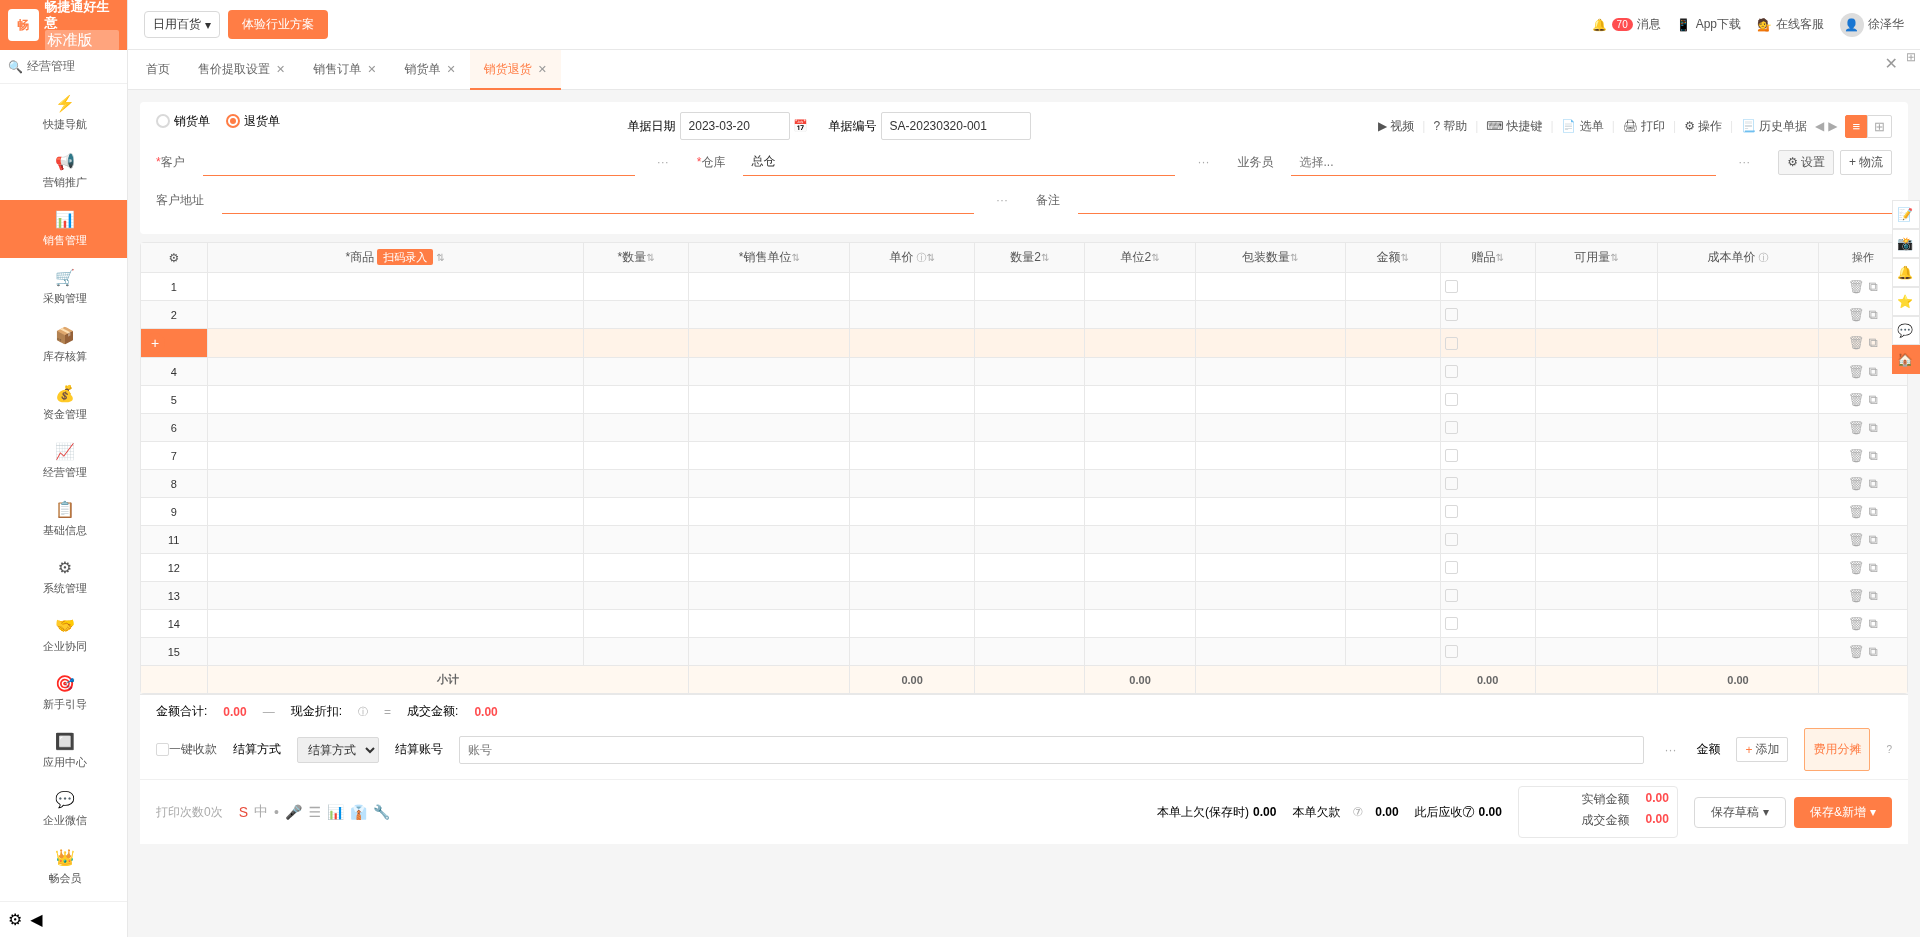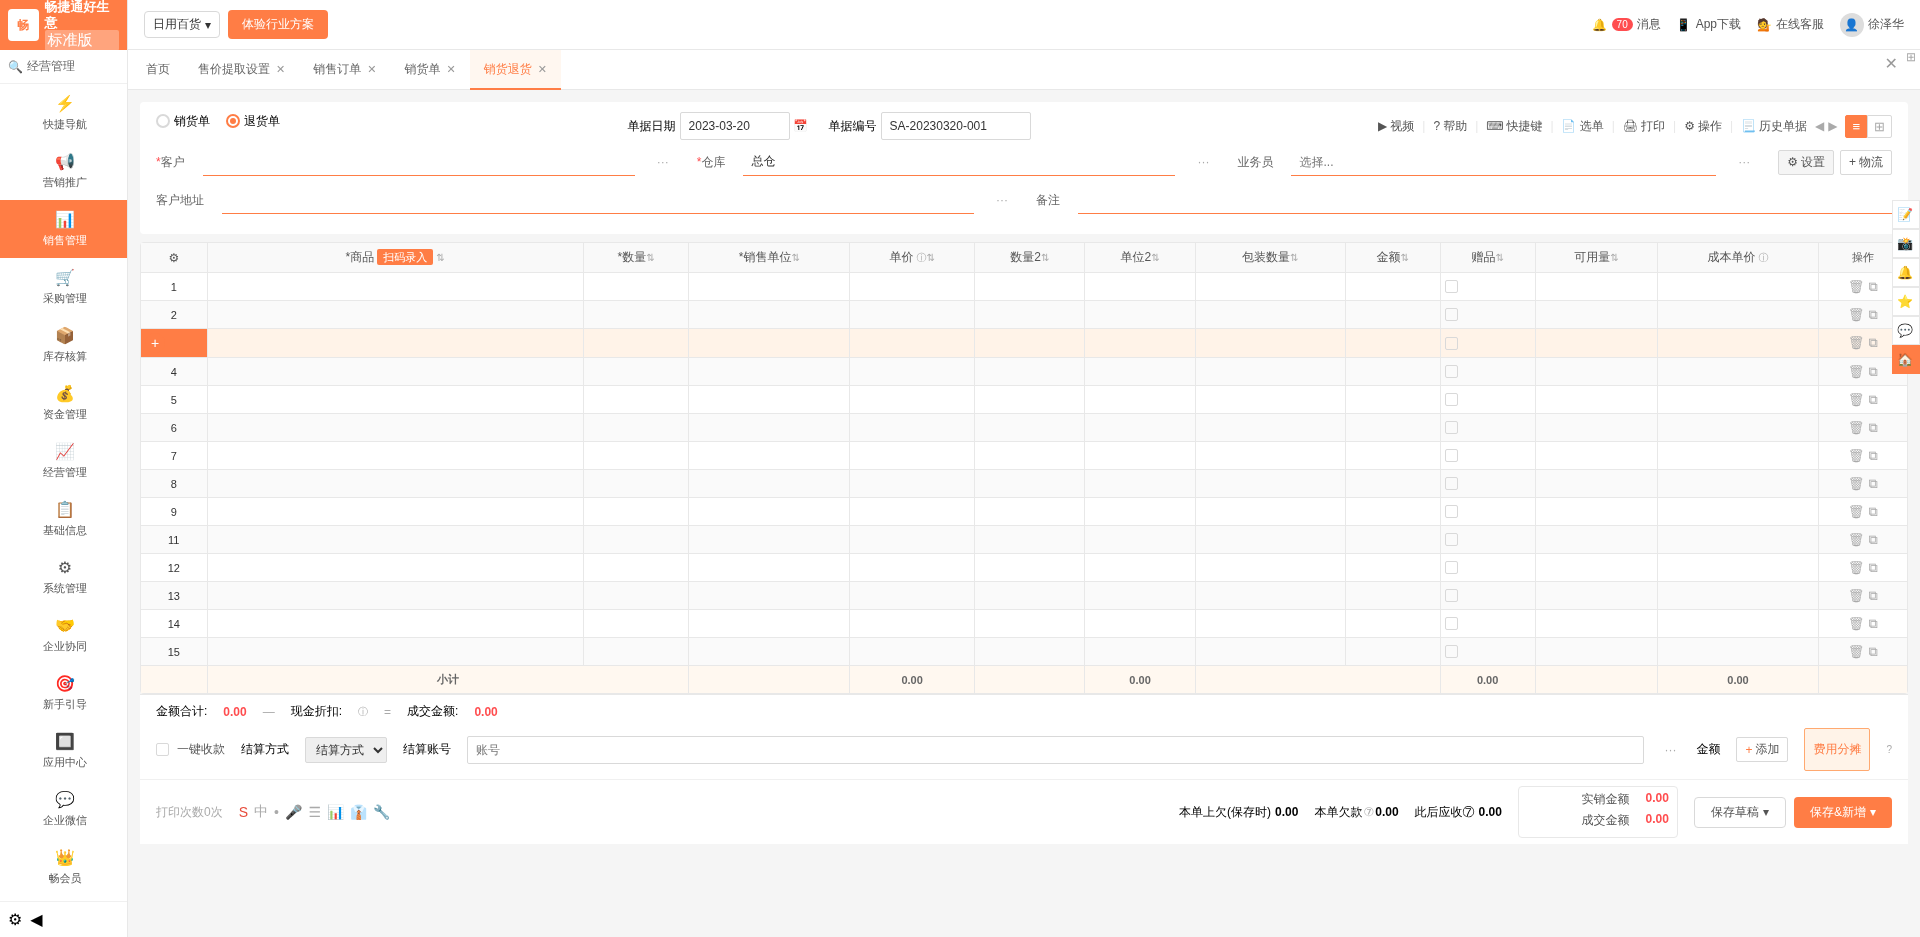--- a/index.html
+++ b/index.html
@@ -77,21 +77,21 @@
     .action-icon { color: #aaa; cursor: pointer; font-size: 13px; }
     .plus-btn { width: 20px; height: 20px; background: #ff7d45; color: #fff; border-radius: 50%; display: flex; align-items: center; justify-content: center; font-size: 14px; cursor: pointer; }
     .subtotal-row td { background: #fff8f0 !important; font-weight: bold; color: #666; }
 
     
     .footer-area { background: #fff; padding: 8px 16px; border-top: 1px solid #e8e8e8; }
     .footer-row1 { display: flex; align-items: center; gap: 16px; margin-bottom: 8px; }
     .minus-icon { color: #aaa; }
     .equals-icon { color: #aaa; }
     .footer-row2 { display: flex; align-items: center; gap: 16px; }
-    .checkbox-label { display: flex; align-items: center; gap: 8px; color: #555; cursor: pointer; }
+    .checkbox-label { display: flex; align-items: center; gap: 0; color: #555; cursor: pointer; }
     .select-input { border: 1px solid #d9d9d9; height: 26px; padding: 0 6px; border-radius: 2px; color: #333; }
     .add-btn { background: #fff; border: 1px solid #d9d9d9; padding: 3px 8px; border-radius: 2px; cursor: pointer; color: #555; display: flex; align-items: center; gap: 3px; }
     .fee-split-btn { background: #fff3e8; border: 1px solid #ffa970; color: #ff7d45; padding: 12px 8px; border-radius: 2px; cursor: pointer; }
     .summary-row { display: flex; justify-content: space-between; gap: 16px; margin-bottom: 4px; color: #555; }
     .summary-val { color: #ff4d4f; font-weight: bold; }
     .footer-btns { display: flex; gap: 8px; margin-left: auto; }
     .btn-save-draft { background: #fff; border: 1px solid #d9d9d9; padding: 6px 16px; border-radius: 4px; cursor: pointer; color: #555; display: flex; align-items: center; gap: 4px; }
     .btn-save-new { background: #ff7d45; border: none; padding: 6px 16px; border-radius: 4px; cursor: pointer; color: #fff; display: flex; align-items: center; gap: 4px; }
 
     .form-section { background: #fff; border-radius: 4px; padding: 10px 16px; margin-bottom: 8px; }
@@ -731,21 +731,21 @@
         <span style="color:#aaa;font-size:14px;">☰</span>
         <span style="color:#aaa;font-size:14px;">📊</span>
         <span style="color:#aaa;font-size:14px;">👔</span>
         <span style="color:#aaa;font-size:14px;">🔧</span>
       </div>
       <div style="flex:1;"></div>
       <div style="display:flex;align-items:center;gap:4px;">
         <span>本单上欠(保存时)</span>
         <span style="font-weight:bold;">0.00</span>
       </div>
-      <div style="display:flex;align-items:center;gap:1px;">
+      <div style="display:flex;align-items:center;gap:12px;">
         <span>本单欠款</span>
         <span style="color:#aaa;">⑦</span>
         <span style="font-weight:bold;">0.00</span>
       </div>
       <div style="display:flex;align-items:center;gap:4px;">
         <span>此后应收⑦</span>
         <span style="font-weight:bold;">0.00</span>
       </div>
       <div style="display:flex;flex-direction:column;align-items:flex-end;min-width:160px;border:1px solid #e8e8e8;padding:4px 8px;border-radius:4px;">
         <div class="summary-row">

